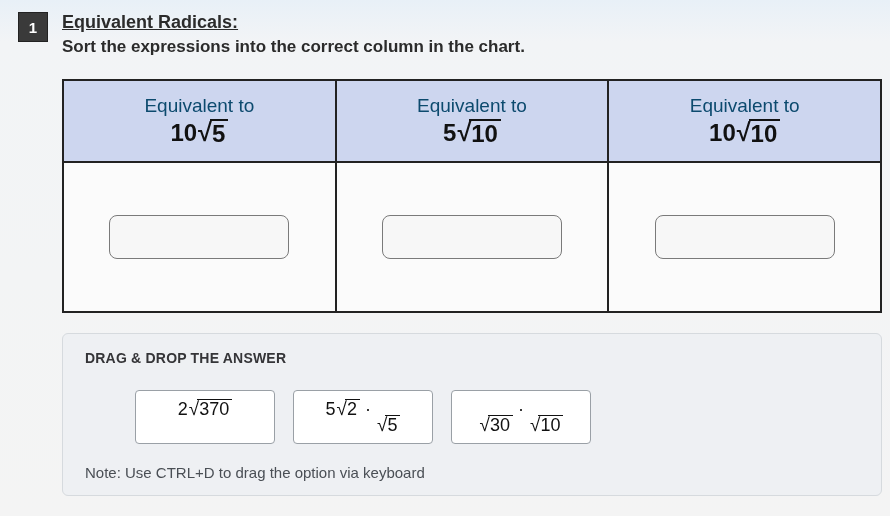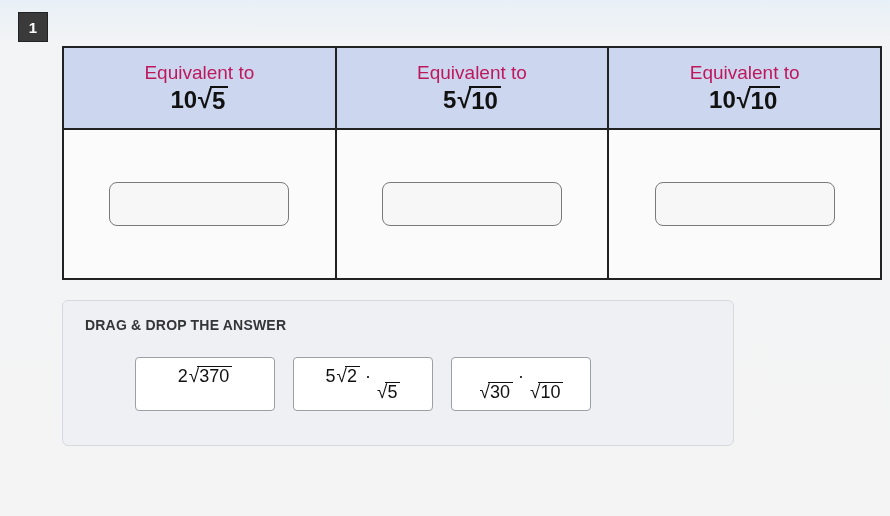--- a/index.html
+++ b/index.html
@@ -44,41 +44,41 @@
     vertical-align: middle;
     text-align: center;
   }
   .chart th {
     background: #cdd6ef;
     padding: 14px 8px;
     font-weight: normal;
   }
   .chart th .lbl {
     font-size: 19px;
-    color: #be185d;
+    color: #0c4a6e;
     margin-bottom: 2px;
   }
   .chart th .expr {
     font-size: 24px;
     font-weight: bold;
     color: #111;
   }
   .chart td {
     height: 150px;
     background: #fbfbfb;
   }
   .drop-slot {
     width: 180px; height: 44px;
     margin: 0 auto;
     border: 1px solid #7a7a7a;
     border-radius: 8px;
     background: #f7f7f7;
   }
   .answer-panel {
-    width: 672px;
+    width: 820px;
     margin-left: 44px;
     margin-top: 20px;
     background: #eef0f3;
     border: 1px solid #d6dade;
     border-radius: 6px;
     padding: 16px 22px 14px 22px;
   }
   .panel-title {
     font-size: 14px;
     font-weight: bold;
@@ -106,20 +106,22 @@
   .rad .rbody { border-top: 1.6px solid currentColor; padding: 0 3px 0 2px; margin-left:-2px; line-height:1.05; }
   .expr .rad .rbody { border-top-width: 2px; }
   .dot { padding: 0 5px; }
 </style>
 </head>
 <body>
 
 <div class="header-row">
   <div class="qnum">1</div>
   <div class="title-block">
+    <div class="title">Equivalent Radicals:</div>
+    <div class="subtitle">Sort the expressions into the correct column in the chart.</div>
   </div>
 </div>
 
 <table class="chart">
   <thead>
     <tr>
       <th>
         <div class="lbl">Equivalent to</div>
         <div class="expr">
           <span class="rad">
@@ -196,13 +198,14 @@
           <span class="surd">√</span>
           <span class="rbody">30</span>
         </span><span class="dot">·</span><span class="rad">
           <span class="coef"></span>
           <span class="surd">√</span>
           <span class="rbody">10</span>
         </span>
     </div>
 
   </div>
+  <div class="note">Note: Use CTRL+D to drag the option via keyboard</div>
 </div>
 
 </body></html>

